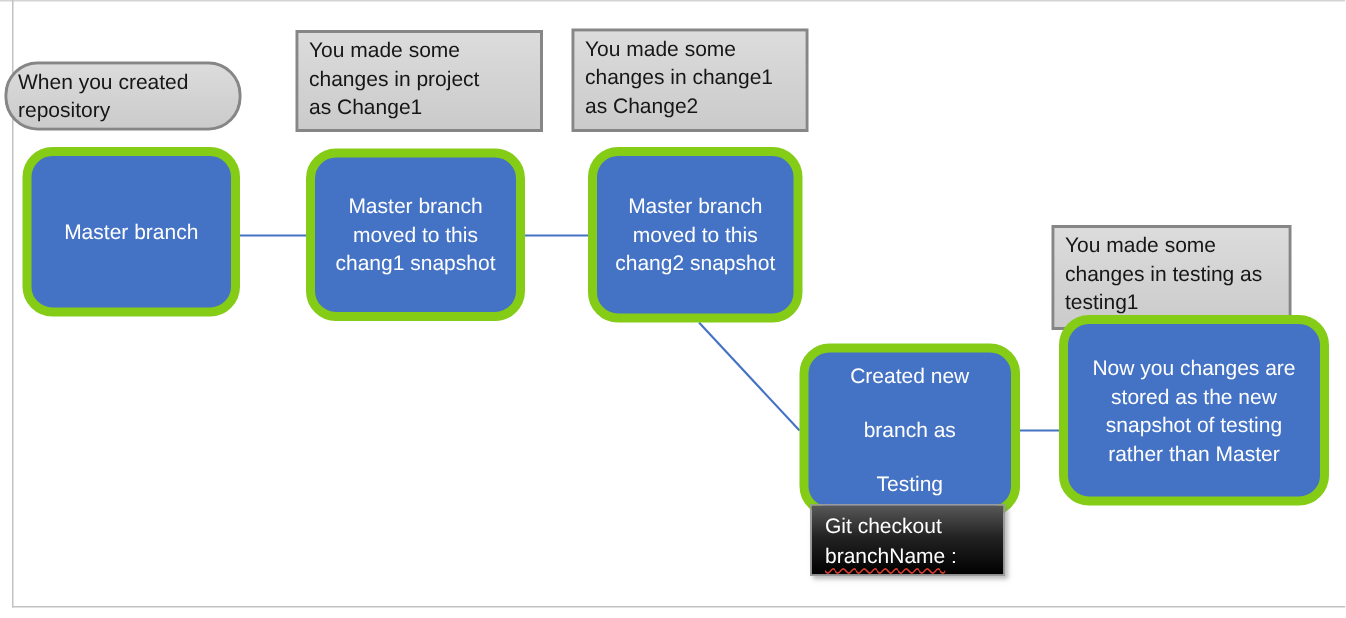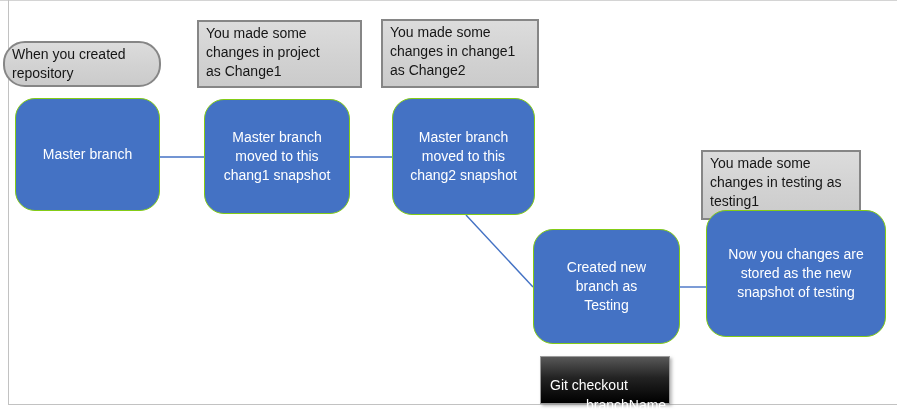--- a/index.html
+++ b/index.html
@@ -24,62 +24,61 @@
     border: 2px solid #868686;
     color: #161616;
     font-size: 14px;
     line-height: 19px;
     padding: 2px 7px;
     box-sizing: border-box;
   }
   .node {
     position: absolute;
     background: #4472c4;
-    border: 1px solid #84cc16;
+    border: 6px solid #84cc16;
     border-radius: 20px;
     color: #ffffff;
     font-size: 14px;
     line-height: 19px;
     display: flex;
     flex-direction: column;
     align-items: center;
     justify-content: center;
     text-align: center;
     box-sizing: border-box;
   }
   .terminal {
     position: absolute;
-    left: 540px; top: 356px; width: 130px; height: 48px;
+    left: 540px; top: 336px; width: 130px; height: 48px;
     background: linear-gradient(180deg, #585858 0%, #232323 45%, #000000 100%);
     border: 1px solid #9b9b9b;
     box-shadow: 2px 2px 3px rgba(130,130,130,0.55);
     color: #ffffff;
     font-size: 14px;
     line-height: 20px;
-    padding: 18px 9px;
+    padding: 3px 9px;
     box-sizing: border-box;
   }
   .squiggle {
     text-decoration-line: underline;
     text-decoration-style: wavy;
     text-decoration-color: #d83a2e;
     text-decoration-thickness: 1px;
     text-underline-offset: 3px;
-    margin-left: 36px;
   }
 
   #callout-repo     { left: 3px;   top: 41px;  width: 158px; height: 46px; border-radius: 22px; }
   #callout-change1  { left: 197px; top: 20px;  width: 165px; height: 68px; }
   #callout-change2  { left: 381px; top: 19px;  width: 158px; height: 69px; }
   #callout-testing1 { left: 701px; top: 150px; width: 160px; height: 70px; }
 
   #node-master   { left: 15px;  top: 98px;  width: 145px; height: 113px; }
   #node-chang1   { left: 204px; top: 99px;  width: 146px; height: 115px; }
   #node-chang2   { left: 392px; top: 98px;  width: 143px; height: 117px; }
-  #node-testing  { left: 533px; top: 229px; width: 147px; height: 115px; }
+  #node-testing  { left: 533px; top: 229px; width: 147px; height: 115px; gap: 17px; }
   #node-snapshot { left: 706px; top: 210px; width: 180px; height: 127px; }
 </style>
 </head>
 <body>
 
 <div class="stage">
 
   <div class="frame-top"></div>
   <div class="frame-left"></div>
   <div class="frame-bottom"></div>
@@ -133,20 +132,21 @@
   <div class="node" id="node-testing">
     <div>Created new</div>
     <div>branch as</div>
     <div>Testing</div>
   </div>
 
   <div class="node" id="node-snapshot">
     <div>Now you changes are</div>
     <div>stored as the new</div>
     <div>snapshot of testing</div>
+    <div>rather than Master</div>
   </div>
 
   <div class="terminal">
     <div>Git checkout</div>
     <div><span class="squiggle">branchName</span><span> :</span></div>
   </div>
 
 </div>
 
 </body></html>

